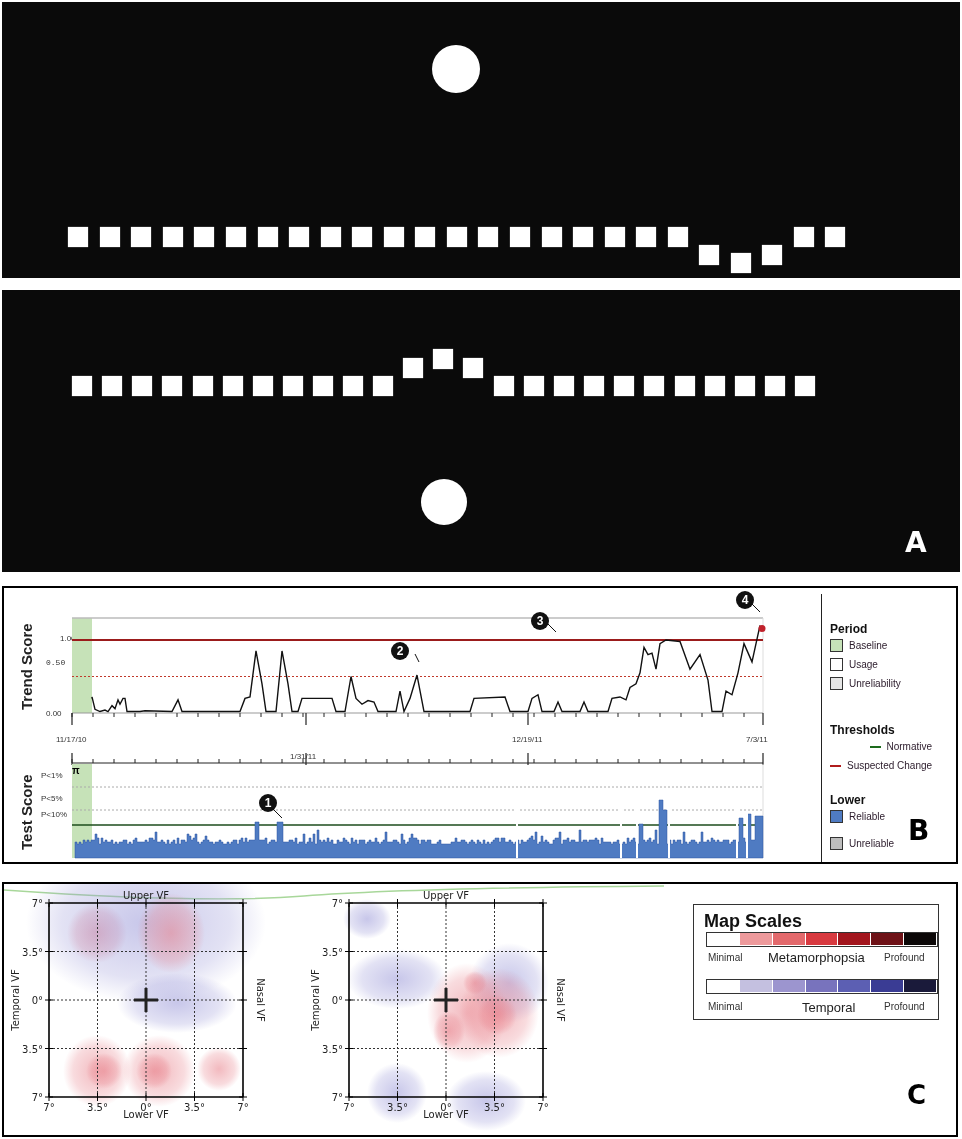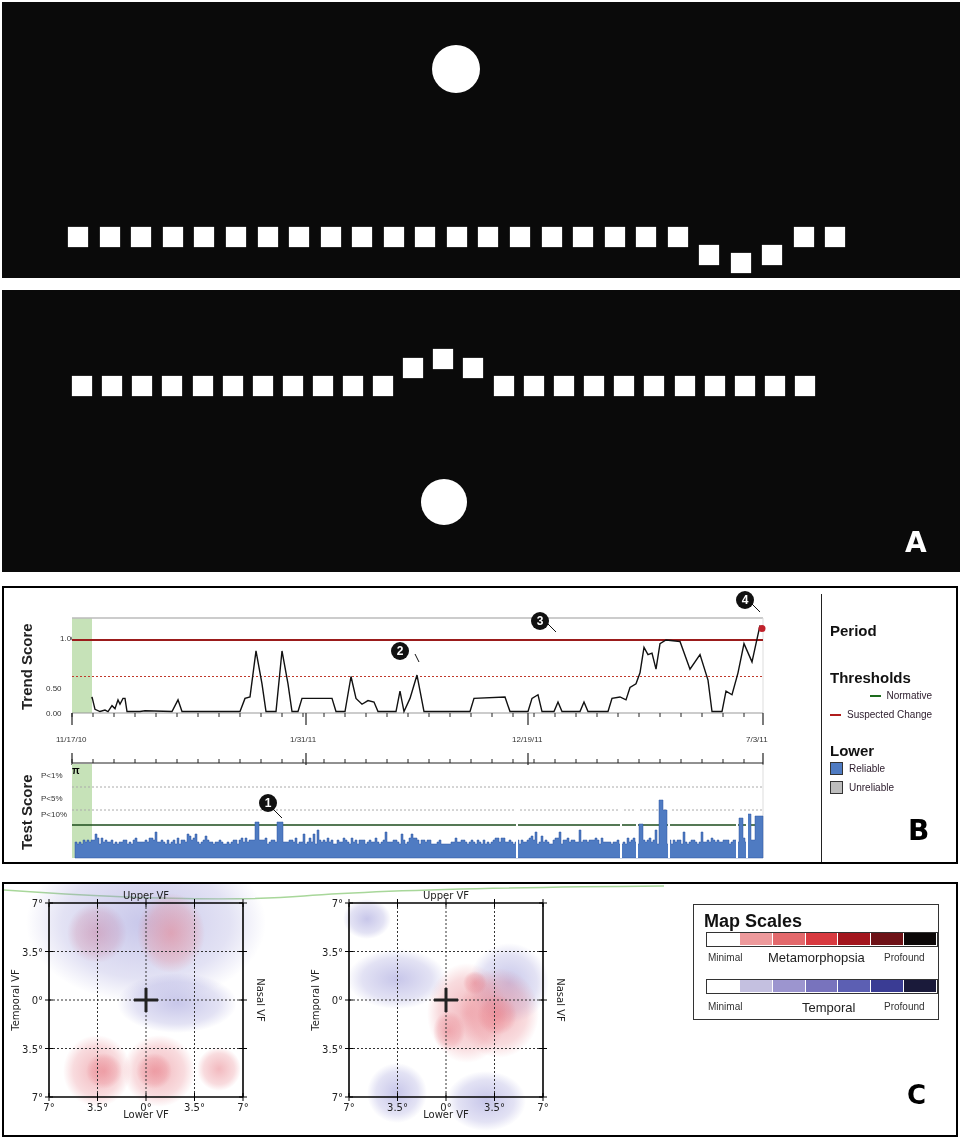--- a/index.html
+++ b/index.html
@@ -10,21 +10,21 @@
   #panel-a { left:2px; top:2px; width:958px; height:570px; background:#0a0a0a; }
   .sep { left:0; top:276px; width:958px; height:12px; background:#ffffff; }
   .dot { background:#ffffff; border-radius:50%; }
   .sq { background:#ffffff; width:20px; height:20px; box-shadow:0 0 1px #bbb; }
   .panel-letter { font-family:"DejaVu Sans", sans-serif; font-weight:bold; font-size:28px; }
 
   
   #panel-b { left:2px; top:586px; width:956px; height:278px; border:2px solid #000; background:#fff; box-sizing:border-box; }
   .axis-title { font-weight:bold; font-size:15px; color:#222; transform:rotate(-90deg); transform-origin:left top; white-space:nowrap; }
   .tick-lbl { font-size:8px; color:#333; }
-  .legend-head { font-size:15px; font-weight:bold; color:#111; }
+  .legend-head { font-size:12px; font-weight:bold; color:#111; }
   .legend-item { font-size:10px; color:#2a1a2a; }
   .swatch { width:11px; height:11px; border:1px solid #333; display:inline-block; }
   .callout { width:18px; height:18px; border-radius:50%; background:#111; color:#fff; font-weight:bold; font-size:12px; text-align:center; line-height:18px; }
 
   
   #panel-c { left:2px; top:882px; width:956px; height:255px; border:2px solid #000; background:#fff; box-sizing:border-box; }
   .scales-box { border:1.5px solid #333; background:#fff; }
   .scale-cell { display:inline-block; height:12px; border-right:1px solid #fff; box-sizing:border-box; }
 </style>
 </head>
@@ -87,25 +87,25 @@
     <div class="abs sq" style="left: 733px; top: 374px;"></div>
     <div class="abs sq" style="left: 763px; top: 374px;"></div>
     <div class="abs sq" style="left: 793px; top: 374px;"></div>
   </div>
 
 <div id="panel-b" class="abs">
   <div class="abs axis-title" style="left:14px; top:122px;">Trend Score</div>
   <div class="abs axis-title" style="left:14px; top:262px;">Test Score</div>
 
   <div class="abs tick-lbl" style="left:56px; top:46px;">1.00</div>
-  <div class="abs tick-lbl" style="left:42px; top:96px;">0.50</div>
+  <div class="abs tick-lbl" style="left:42px; top:70px;font-family:Liberation Mono, monospace;">0.50</div>
   <div class="abs tick-lbl" style="left:42px; top:121px;">0.00</div>
 
   <div class="abs tick-lbl" style="left:52px; top:147px;">11/17/10</div>
-  <div class="abs tick-lbl" style="left:286px; top:147px;">1/31/11</div>
+  <div class="abs tick-lbl" style="left:286px; top:164px;">1/31/11</div>
   <div class="abs tick-lbl" style="left:508px; top:147px;">12/19/11</div>
   <div class="abs tick-lbl" style="left:742px; top:147px;">7/3/11</div>
 
   <div class="abs tick-lbl" style="left:37px; top:183px;">P&lt;1%</div>
   <div class="abs tick-lbl" style="left:37px; top:206px;">P&lt;5%</div>
   <div class="abs tick-lbl" style="left:37px; top:222px;text-align:center;">P&lt;10%</div>
 
   <svg id="b-svg" class="abs" style="left:0; top:0;" width="800" height="274">
       <rect x="68" y="30" width="20" height="95" fill="#c6e2b8"></rect>
       <line x1="68" y1="30" x2="759" y2="30" stroke="#bbb" stroke-width="1.5"></line>
@@ -210,40 +210,54 @@
     </svg>
 
   <div class="abs callout" style="left:255px; top:206px;">1</div>
   <div class="abs callout" style="left:387px; top:54px;">2</div>
   <div class="abs callout" style="left:527px; top:24px;">3</div>
   <div class="abs callout" style="left:732px; top:3px;">4</div>
 
   <div class="abs" style="left:817px; top:6px; width:1px; height:268px; background:#222;"></div>
   <div class="abs" style="left:826px; top:34px;">
     <div class="legend-head">Period</div>
+    <div id="leg-period">
+        <div style="display: flex; align-items: center; height: 19px;">
+          <span class="swatch" style="background: rgb(198, 226, 184); margin-right: 6px;"></span>
+          <span class="legend-item">Baseline</span>
+        </div>
+        <div style="display: flex; align-items: center; height: 19px;">
+          <span class="swatch" style="background: rgb(255, 255, 255); margin-right: 6px;"></span>
+          <span class="legend-item">Usage</span>
+        </div>
+        <div style="display: flex; align-items: center; height: 19px;">
+          <span class="swatch" style="background: rgb(230, 230, 230); margin-right: 6px;"></span>
+          <span class="legend-item">Unreliability</span>
+        </div>
+      </div>
     <div style="height:30px"></div>
     <div class="legend-head">Thresholds</div>
     <div id="leg-thresh">
         <div style="display: flex; align-items: center; height: 19px; justify-content: flex-end;">
           <span style="display: inline-block; width: 11px; height: 2px; background: rgb(29, 107, 29); margin-right: 6px;"></span>
           <span class="legend-item">Normative</span>
         </div>
         <div style="display: flex; align-items: center; height: 19px;">
           <span style="display: inline-block; width: 11px; height: 2px; background: rgb(176, 28, 28); margin-right: 6px;"></span>
           <span class="legend-item">Suspected Change</span>
         </div>
       </div>
     <div style="height:18px"></div>
     <div class="legend-head">Lower</div>
     <div id="leg-test">
         <div style="display: flex; align-items: center; height: 19px;">
           <span class="swatch" style="background: rgb(79, 123, 194); margin-right: 6px;"></span>
           <span class="legend-item">Reliable</span>
         </div>
-        <div style="display: flex; align-items: center; height: 19px;">
+        <div style="display: flex; align-items: center; height: 19px; margin-top: 8px;">
           <span class="swatch" style="background: rgb(189, 189, 189); margin-right: 6px;"></span>
           <span class="legend-item">Unreliable</span>
         </div>
       </div>
   </div>
   <div class="abs panel-letter" style="left:904px; top:226px; color:#000;">B</div>
 </div>
 
 <div id="panel-c" class="abs">
   <svg id="c-svg" class="abs" style="left:0; top:0;" width="660" height="251">

